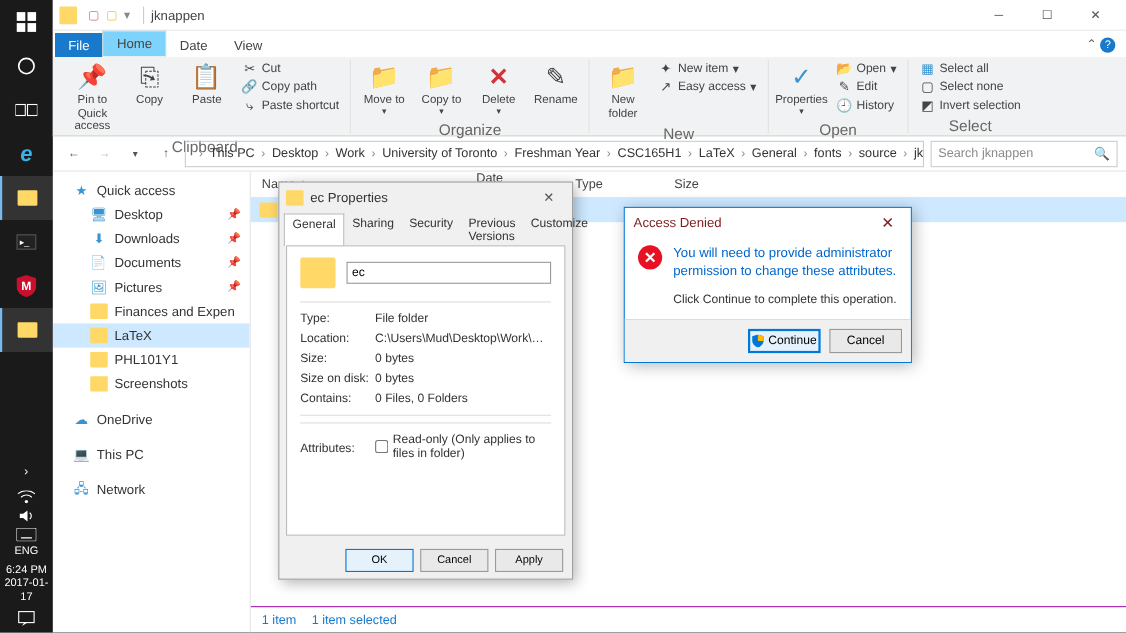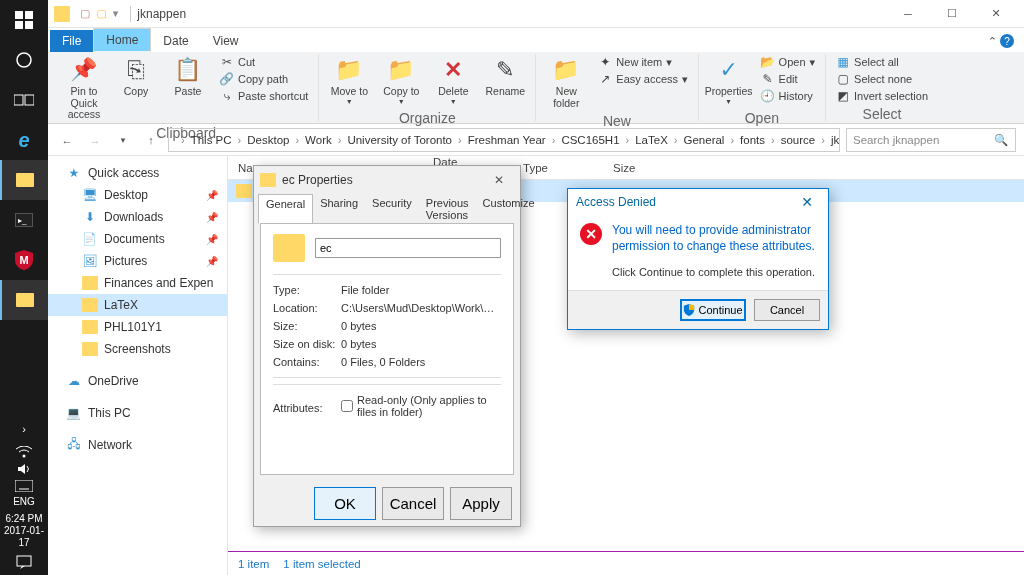--- a/index.html
+++ b/index.html
@@ -85,26 +85,26 @@
 .pd-name-input { flex: 1; border: 1px solid #999; height: 20px; padding: 0 4px; font-size: 11px; }
 .pd-sep { border: none; border-top: 1px solid #ddd; margin: 6px 0; }
 .pd-row { display: flex; padding: 3px 0; }
 .pd-label { width: 68px; }
 .pd-val { flex: 1; white-space: nowrap; overflow: hidden; text-overflow: ellipsis; }
 .pd-attr-row { display: flex; padding: 3px 0; align-items: center; }
 .pd-chk { display: flex; align-items: center; gap: 4px; margin-bottom: 4px; }
 .pd-chk input { width: 12px; height: 12px; }
 .pd-adv-btn { margin-left: auto; width: 72px; height: 20px; font-size: 11px; border: 1px solid #999; background: #e9e9e9; cursor: pointer; }
 .pd-buttons { display: flex; justify-content: flex-end; gap: 6px; padding: 6px 8px; }
-.pd-btn { width: 62px; height: 33px; font-size: 15px; border: 1px solid #999; background: #e9e9e9; cursor: pointer; }
+.pd-btn { width: 62px; height: 21px; font-size: 10px; border: 1px solid #999; background: #e9e9e9; cursor: pointer; }
 .pd-btn.primary { border: 1px solid #0078d7; background: #e5f1fb; }
 
 
 .deny-dialog { position: absolute; left: 567px; top: 188px; width: 262px; background: #fff; border: 1px solid #0078d7; box-shadow: 3px 3px 14px rgba(0,0,0,0.3); }
-.dd-title { height: 26px; display: flex; align-items: center; padding: 0 8px; font-size: 12px; color: #0369a1; }
+.dd-title { height: 26px; display: flex; align-items: center; padding: 0 8px; font-size: 12px; color: #7f1d1d; }
 .dd-close { margin-left: auto; width: 26px; text-align: center; cursor: pointer; font-size: 14px; }
 .dd-body { padding: 8px 12px 12px 12px; }
 .dd-msg-row { display: flex; gap: 10px; align-items: flex-start; }
 .dd-err-icon { width: 22px; height: 22px; border-radius: 50%; background: #e81123; color: #fff; display: flex; align-items: center; justify-content: center; font-weight: bold; font-size: 14px; flex-shrink: 0; }
 .dd-msg { color: #0066cc; font-size: 12px; line-height: 1.3; }
 .dd-sub { font-size: 11px; color: #333; margin-top: 12px; margin-left: 32px; }
 .dd-buttons { background: #f0f0f0; border-top: 1px solid #ddd; padding: 8px; display: flex; justify-content: flex-end; gap: 8px; }
 .dd-btn { min-width: 66px; height: 22px; font-size: 11px; border: 1px solid #999; background: #e9e9e9; cursor: pointer; display: flex; align-items: center; justify-content: center; gap: 3px; }
 .dd-btn.primary { border: 2px solid #0078d7; background: #e5f1fb; }
 .shield { width: 12px; height: 12px; display: inline-block; }

